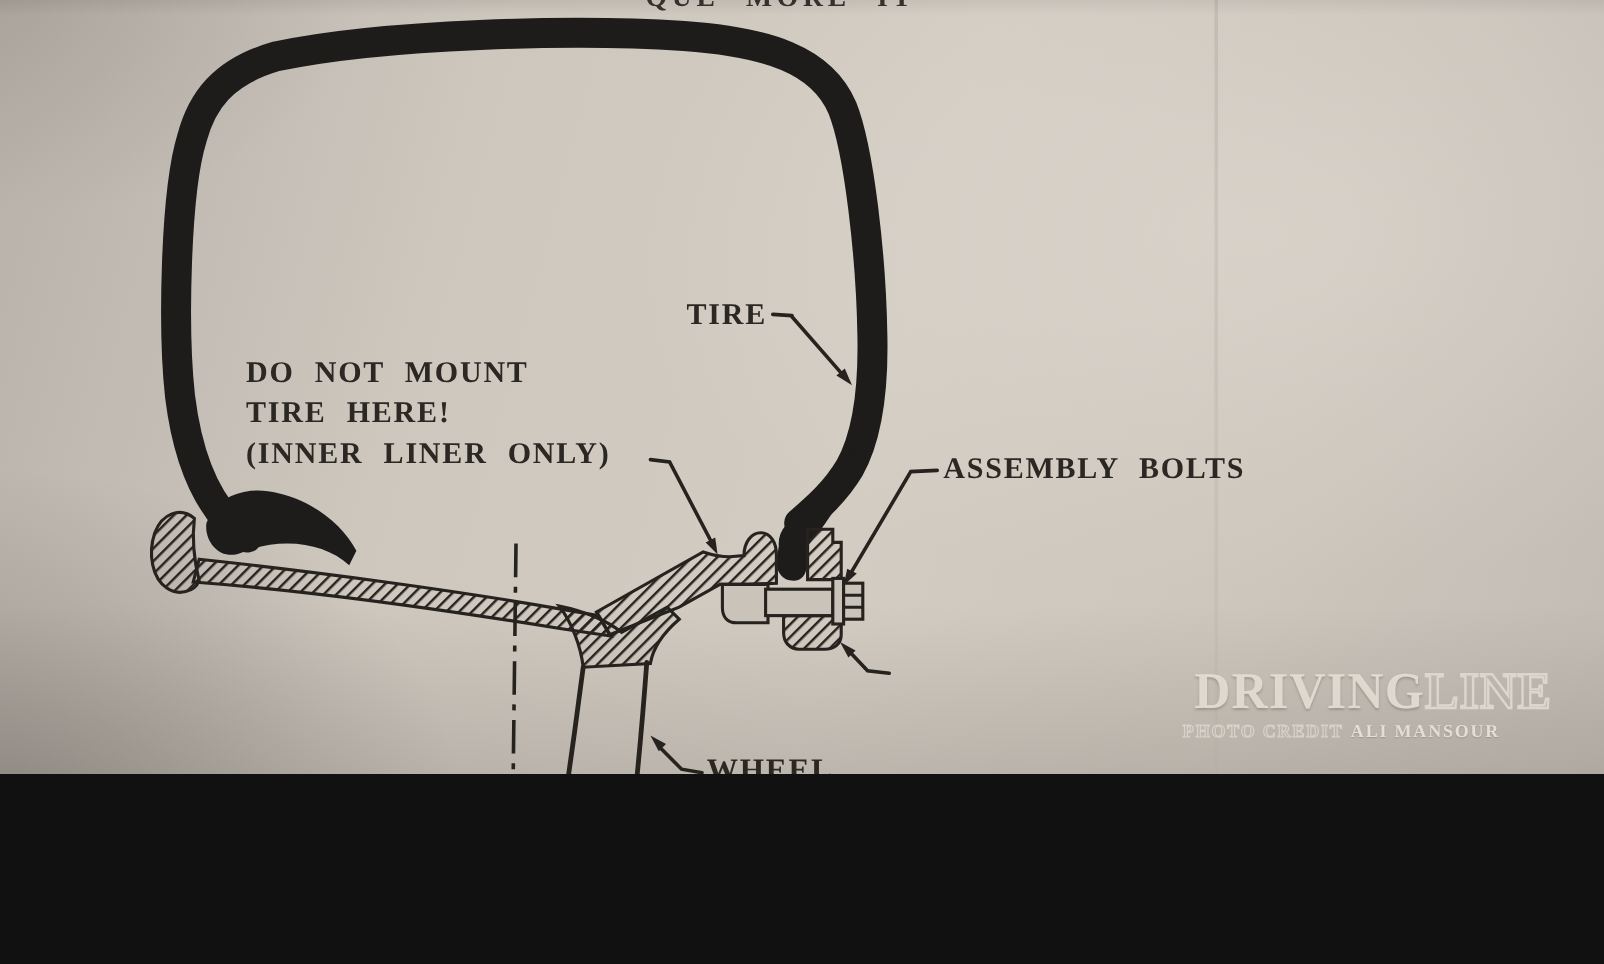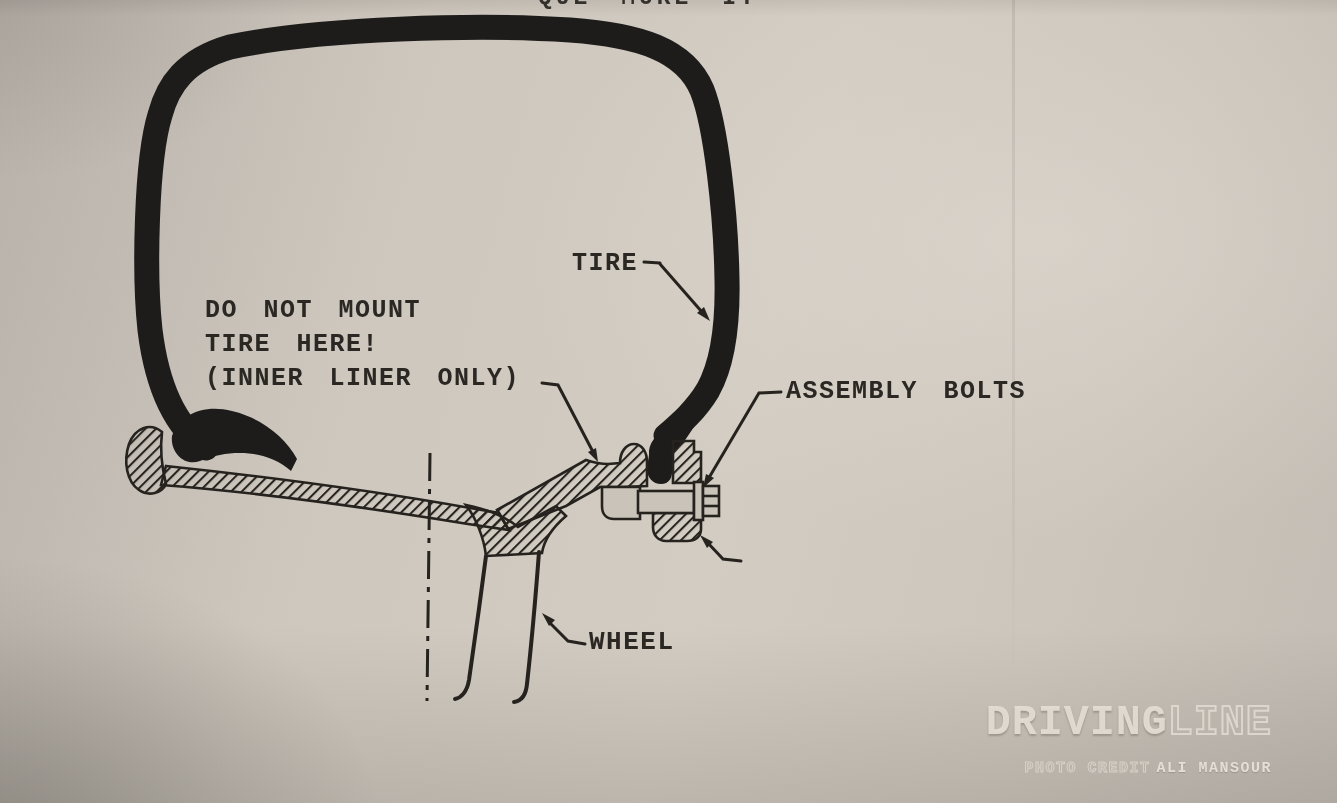--- a/index.html
+++ b/index.html
@@ -1,20 +1,20 @@
 <!DOCTYPE html>
 <html><head>
 <meta charset="utf-8">
 <style>
   html,body{margin:0;padding:0;background:#111;}
   .screen{
     position:relative;
-    width:1337px;height:803px;
+    width:1337px;height:645px;
     overflow:hidden;
-    font-family:Liberation Mono, monospace;
+    font-family:Liberation Serif, serif;
     background:
       radial-gradient(900px 500px at 78% 30%, rgba(224,218,210,.55), rgba(224,218,210,0) 60%),
       radial-gradient(700px 520px at 0% 105%, rgba(70,66,60,.30), rgba(70,66,60,0) 55%),
       radial-gradient(500px 300px at 0% 0%, rgba(86,80,74,.14), rgba(86,80,74,0) 60%),
       linear-gradient(180deg, rgba(60,55,50,.10) 0%, rgba(60,55,50,0) 2%, rgba(60,55,50,0) 78%, rgba(70,66,60,.16) 100%),
       linear-gradient(105deg, #b7b1aa 0%, #cdc7be 28%, #d3ccc3 55%, #cdc6bd 78%, #c2bcb4 100%);
   }
   .soft{filter:blur(0.45px);}
   .fold{
     position:absolute; top:0; height:690px; width:3px;
@@ -29,37 +29,37 @@
     white-space:nowrap;
   }
   .lbl-top{left:538px; top:-15px; font-size:23px; letter-spacing:4px; word-spacing:12px; color:#34302c;}
   .lbl-tire{left:572px; top:249px; font-size:25px;}
   .lbl-dnm{left:205px; top:294px; width:345px; font-size:25px; line-height:34px; text-align:left; white-space:normal;}
   .lbl-ab{left:786px; top:377px; font-size:25px;}
   .lbl-br{left:747px; top:546px; font-size:25px;}
   .lbl-wh{left:589px; top:627px; font-size:26px;}
   svg.art{position:absolute; left:0; top:0;}
   .wm{
-    position:absolute; right:65px; bottom:26px; text-align:right;
+    position:absolute; right:44px; bottom:26px; text-align:left;
     filter:blur(0.2px);
   }
   .wm-brand{
     font-size:43px; font-weight:800; line-height:1; letter-spacing:1px;
     transform:scaleX(.97); transform-origin:100% 50%;
   }
   .wm-solid{
     color:rgba(228,222,213,.92);
     text-shadow:0 2px 2px rgba(92,86,78,.35);
   }
   .wm-outline{
     color:transparent;
     -webkit-text-stroke:2px rgba(226,220,211,.85);
   }
   .wm-credit{
-    margin-top:16px; font-size:15px; font-weight:700; letter-spacing:1.5px;
+    margin-top:4px; font-size:15px; font-weight:700; letter-spacing:1.5px;
   }
   .wm-credit-label{
     color:transparent;
     -webkit-text-stroke:1px rgba(222,216,207,.8);
     margin-right:6px;
   }
   .wm-credit-name{
     color:rgba(232,226,217,.95);
     text-shadow:0 1px 1px rgba(92,86,78,.3);
   }

